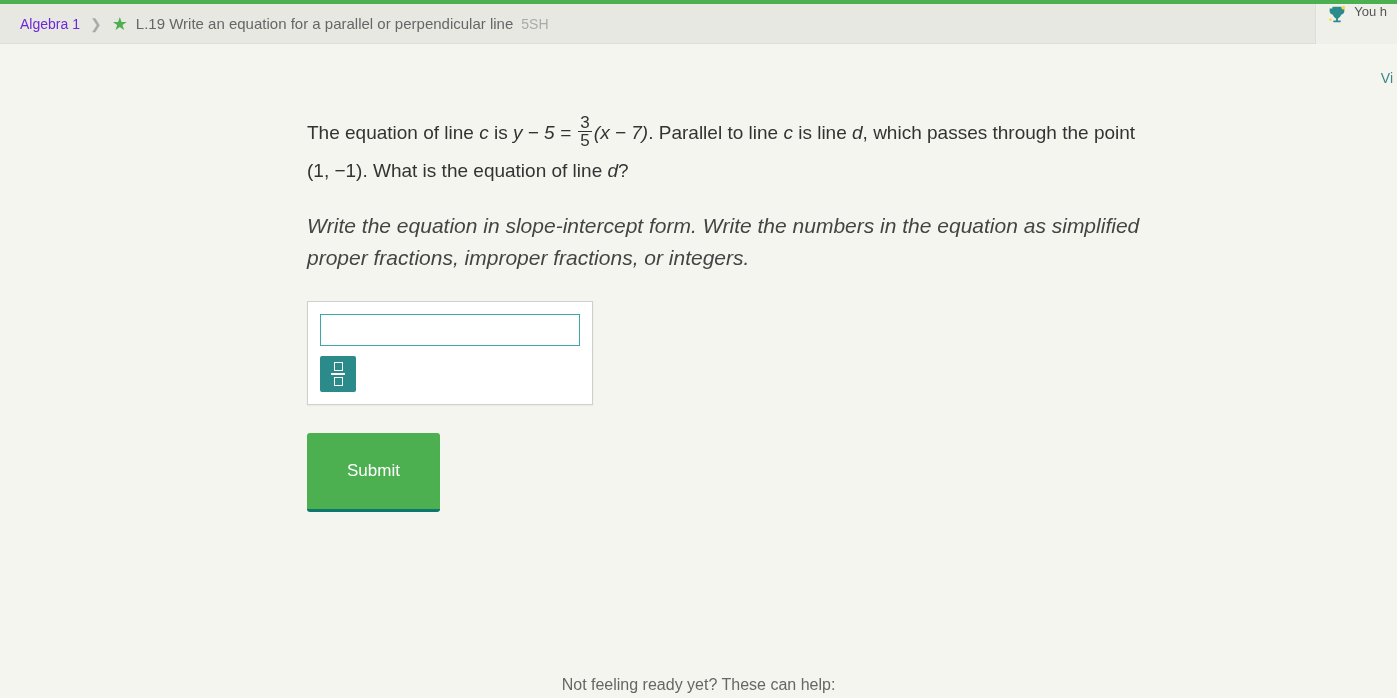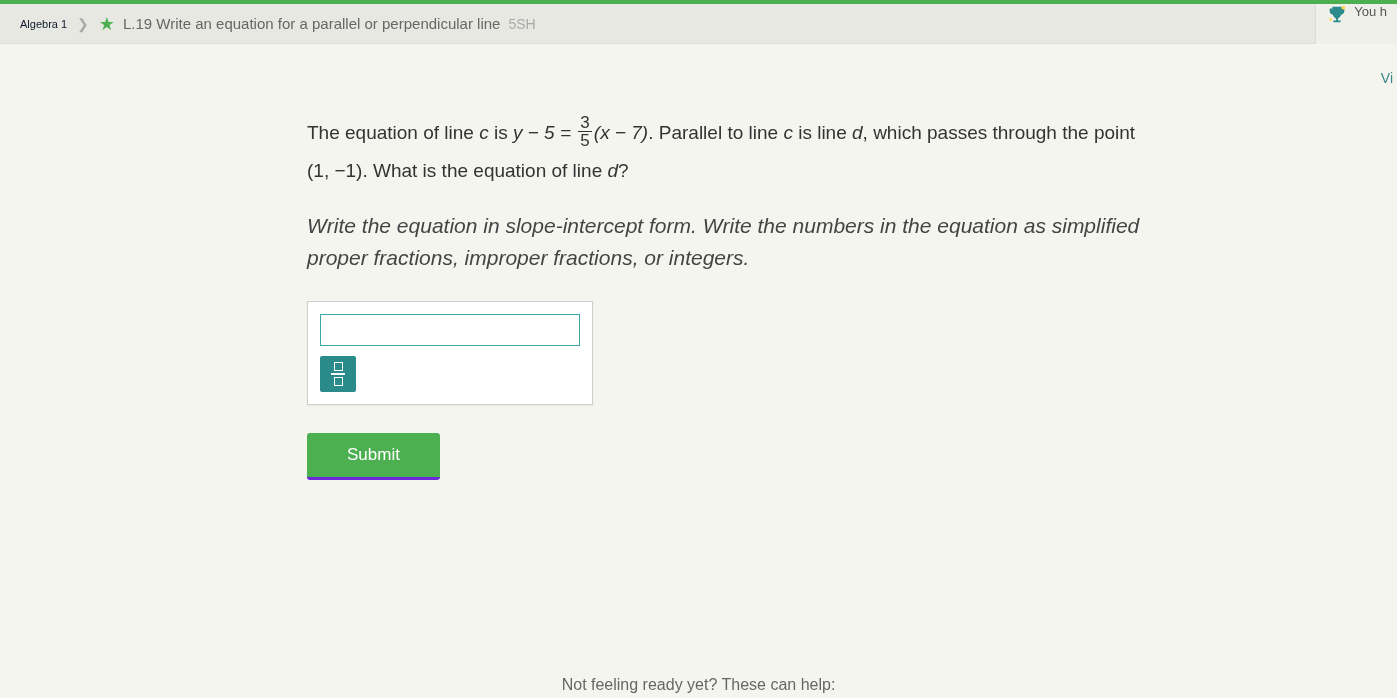--- a/index.html
+++ b/index.html
@@ -19,22 +19,22 @@
 .breadcrumb-bar {
   background: #e8e8e3;
   height: 40px;
   display: flex;
   align-items: center;
   padding: 0 20px;
   border-bottom: 1px solid #ddd;
   position: relative;
 }
 .breadcrumb-text {
-  color: #0f172a;
-  font-size: 11px;
+  color: #6d28d9;
+  font-size: 14px;
 }
 .chevron {
   color: #aaa;
   margin: 0 10px;
   font-size: 14px;
 }
 .star {
   color: #4caf50;
   font-size: 18px;
   margin-right: 8px;
@@ -150,22 +150,22 @@
 .frac-button .line {
   width: 14px;
   height: 1.5px;
   background: #fff;
   margin: 2px 0;
 }
 .submit-btn {
   background: #4caf50;
   color: #fff;
   border: none;
-  border-bottom: 3px solid #6d28d9;
-  padding: 12px 40px;
+  border-bottom: 3px solid #0f766e;
+  padding: 28px 40px;
   font-size: 17px;
   cursor: pointer;
   border-radius: 3px;
 }
 .footer-area {
   position: absolute;
   bottom: 0;
   left: 0;
   right: 0;
   text-align: center;

